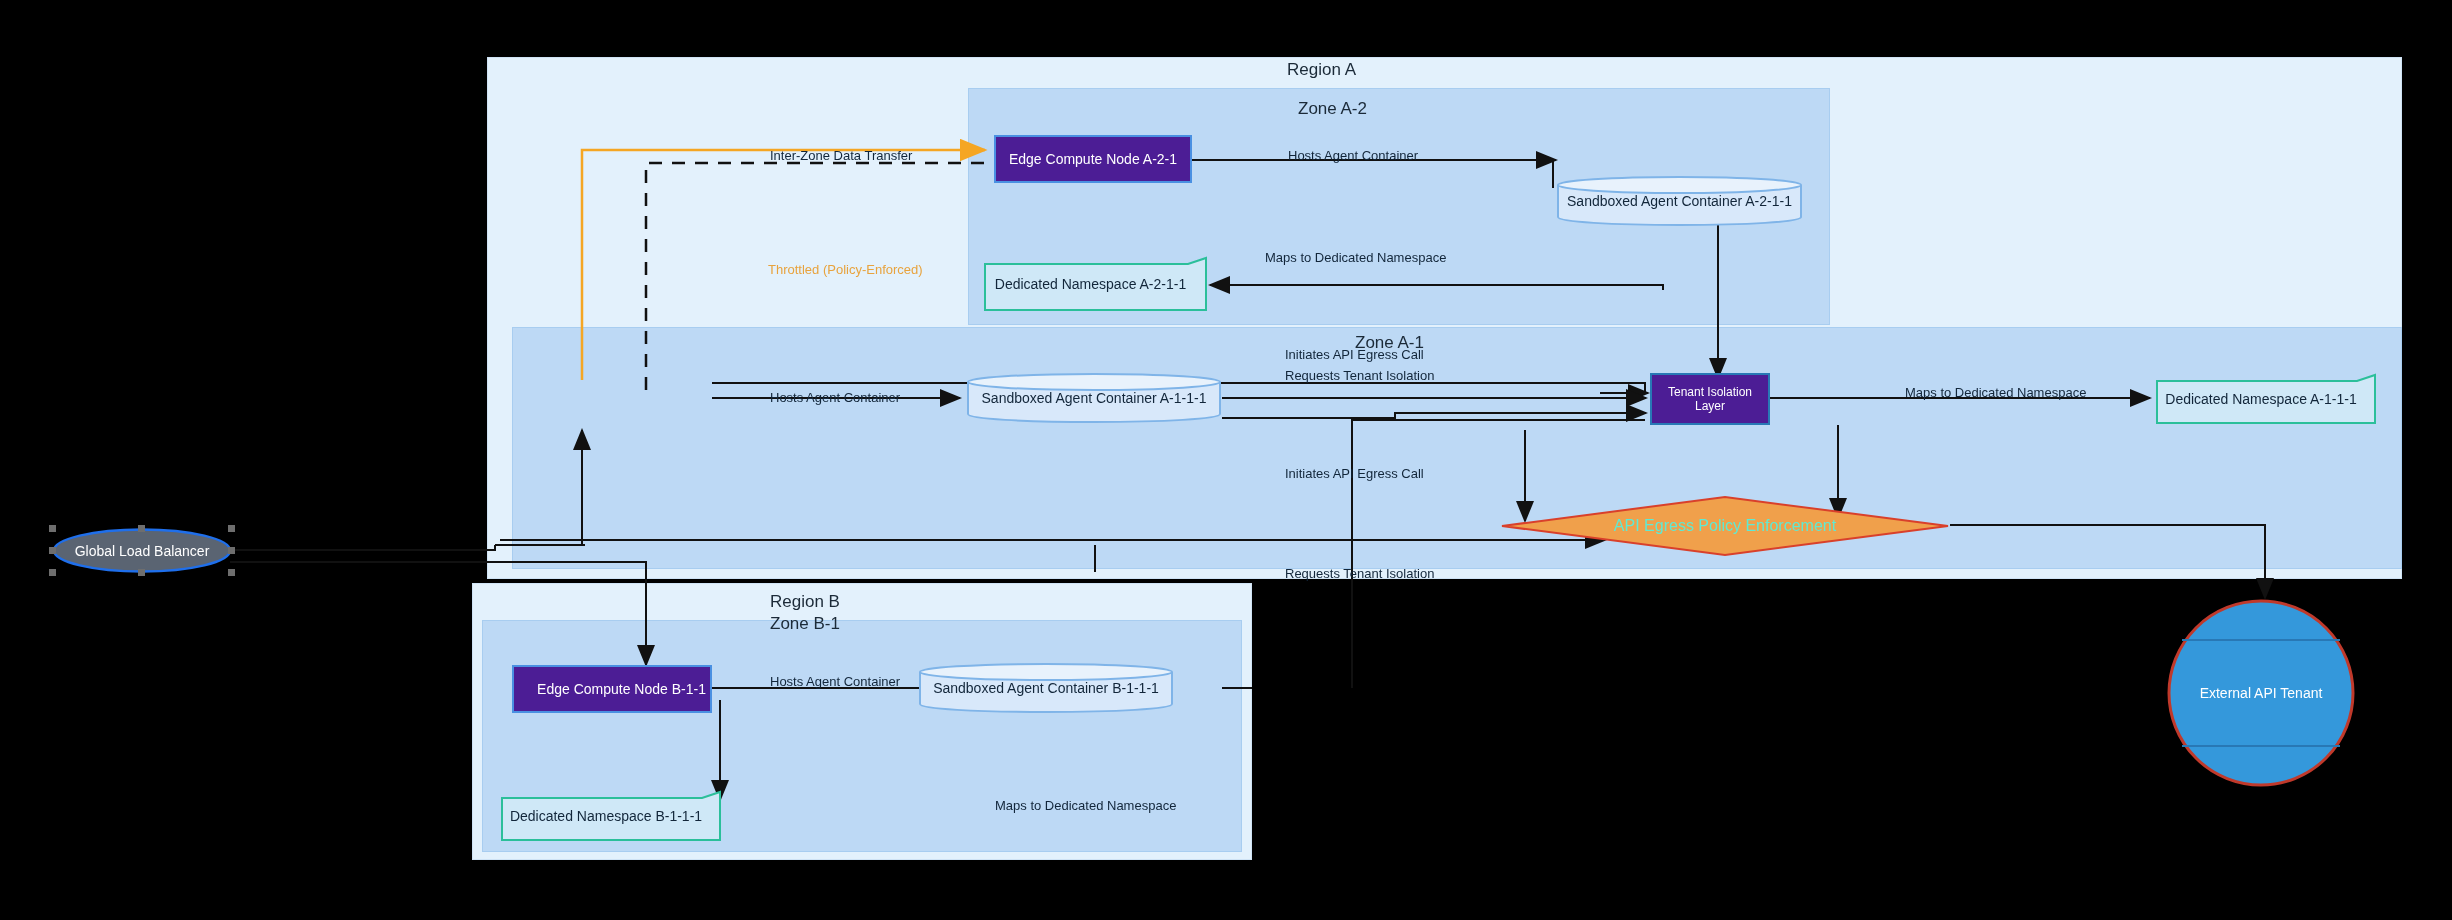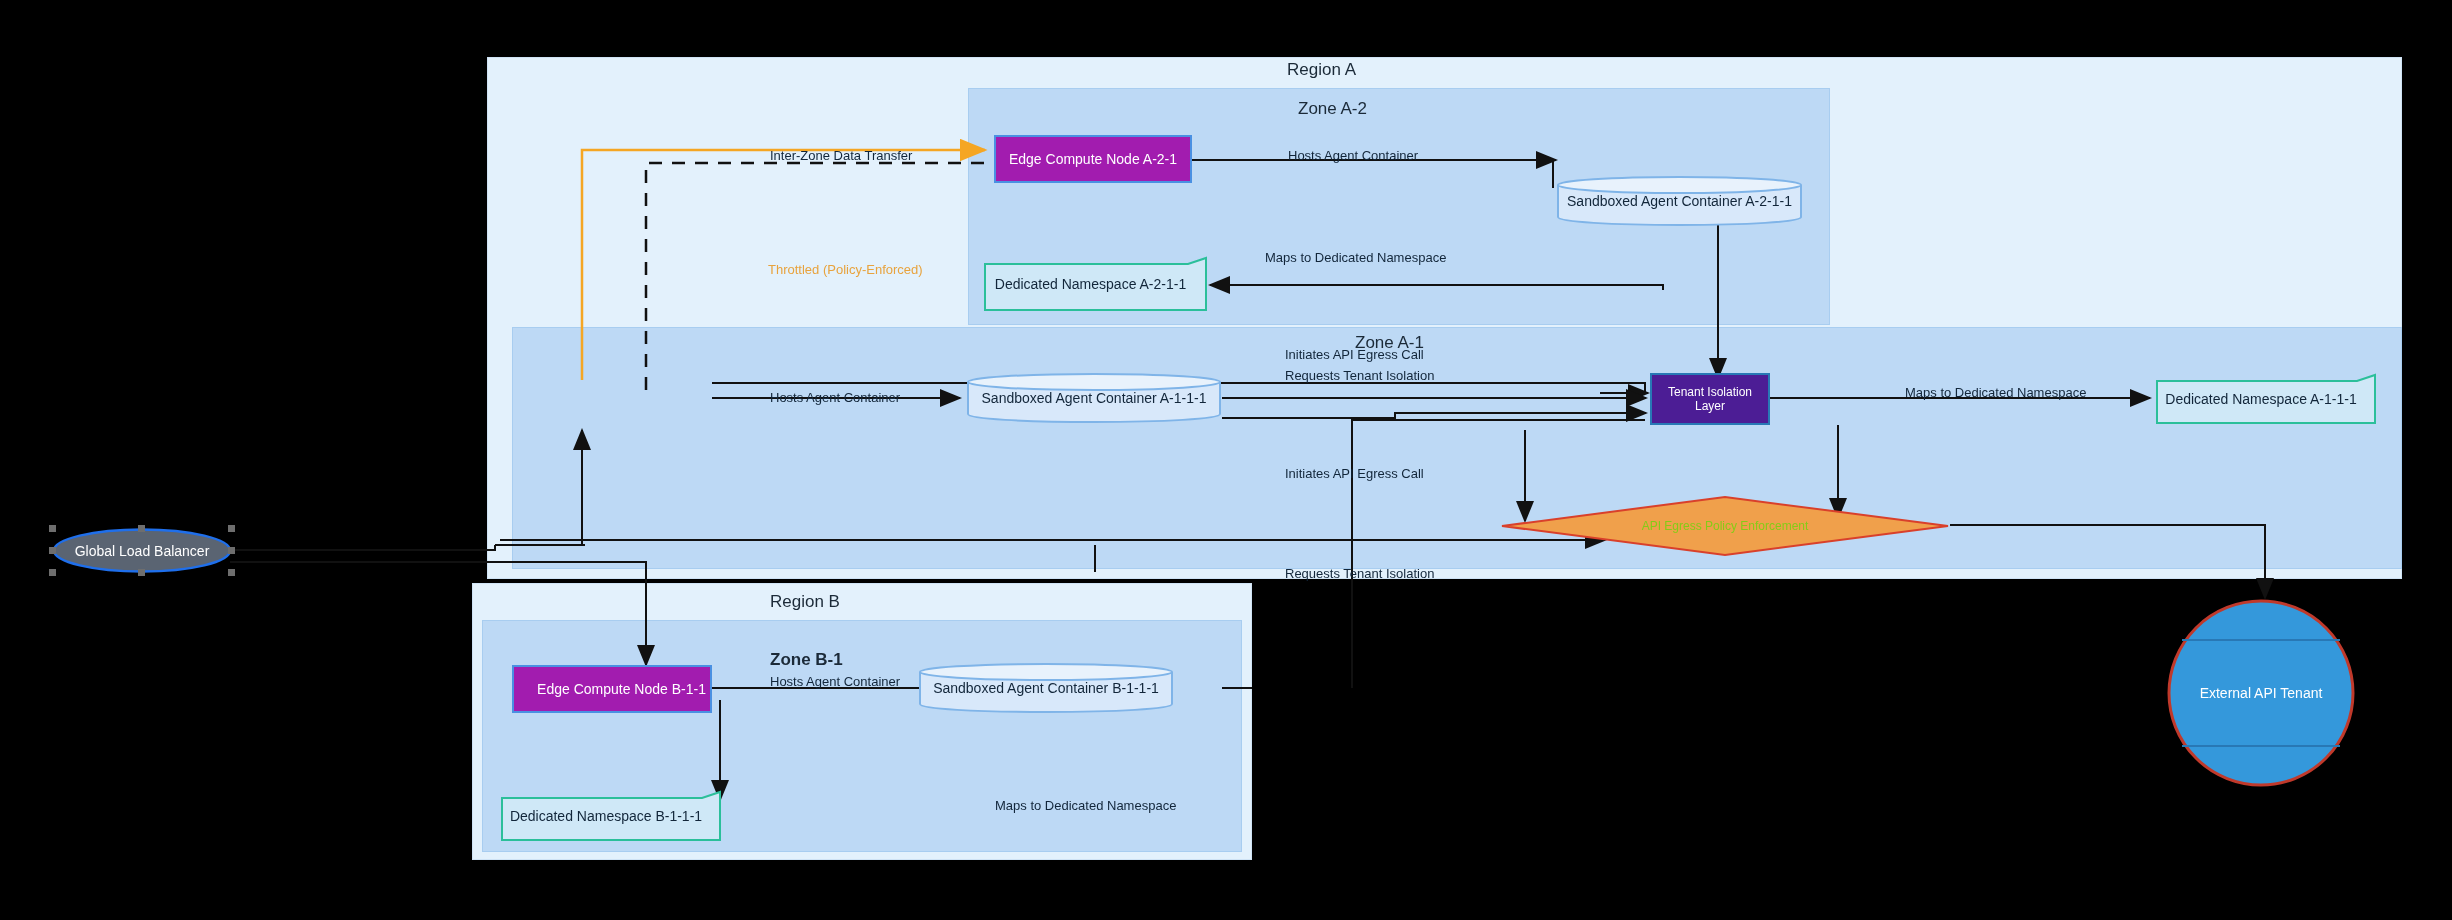--- a/index.html
+++ b/index.html
@@ -8,39 +8,39 @@
 
   .region{position:absolute;background:#e3f1fc;border:1px solid #cfe3f5;}
   .zone{position:absolute;background:#bdd9f5;border:1px solid #a8cdf0;}
   .grouplabel{position:absolute;text-align:left;color:#1b2a38;font-size:17px;
               font-family:"Liberation Sans",sans-serif;white-space:nowrap;}
 
   .node{position:absolute;display:flex;align-items:center;justify-content:center;
         text-align:center;box-sizing:border-box;}
 
   
-  .edge-node{background:#a21caf;border:2px solid #4a90e2;color:#ffffff;
+  .edge-node{background:#4c1d95;border:2px solid #4a90e2;color:#ffffff;
              font-size:14px;font-family:"Liberation Sans",sans-serif;}
 
   
   .cyl{color:#12263a;font-size:14px;font-family:"Liberation Sans",sans-serif;}
   .cyl .cylsvg{position:absolute;inset:0;}
   .cyl .cyltxt{position:relative;z-index:2;width:100%;text-align:center;}
 
   
   .note{color:#12263a;font-size:14px;font-family:"Liberation Sans",sans-serif;}
   .note .notesvg{position:absolute;inset:0;}
   .note .notetxt{position:relative;z-index:2;width:100%;text-align:center;padding-right:10px;box-sizing:border-box;}
 
   
   .tenant{background:#4c1d95;border:2px solid #2878b5;color:#ffffff;
           font-size:12px;font-family:Liberation Sans, sans-serif;}
 
   
-  .diamond{color:#84cc16;font-size:12px;font-family:"Liberation Sans",sans-serif;justify-content:center;}
+  .diamond{color:#5eead4;font-size:16px;font-family:"Liberation Sans",sans-serif;justify-content:center;}
   .diamond .dsvg{position:absolute;inset:0;}
   .diamond .dtxt{position:relative;z-index:2;width:100%;text-align:center;}
 
   
   .glb{color:#ffffff;font-size:14px;font-family:"Liberation Sans",sans-serif;}
   .glb .gsvg{position:absolute;inset:0;}
   .glb .gtxt{position:relative;z-index:2;width:100%;text-align:center;}
 
   
   .extapi{color:#ffffff;font-size:14px;font-family:"Liberation Sans",sans-serif;}
@@ -66,21 +66,21 @@
   <div class="zone" style="left:512px;top:327px;width:1888px;height:240px;"></div>
 
   <div class="region" style="left:472px;top:583px;width:778px;height:275px;"></div>
 
   <div class="zone" style="left:482px;top:620px;width:758px;height:230px;"></div>
 
   <div class="grouplabel" style="left:1287px;top:60px;width:200px;">Region A</div>
   <div class="grouplabel" style="left:1298px;top:99px;width:180px;">Zone A-2</div>
   <div class="grouplabel" style="left:1355px;top:333px;width:180px;">Zone A-1</div>
   <div class="grouplabel" style="left:770px;top:592px;width:180px;">Region B</div>
-  <div class="grouplabel" style="left:770px;top:650px;width:180px;font-weight:bold;">Zone B-1</div>
+  <div class="grouplabel" style="left:770px;top:614px;width:180px;">Zone B-1</div>
 
   <svg class="wires" viewBox="0 0 2452 920">
     <defs>
       <marker id="ah" markerWidth="11" markerHeight="9" refX="10" refY="4.5" orient="auto">
         <path d="M0,0 L11,4.5 L0,9 z" fill="#111"></path>
       </marker>
       <marker id="ah-o" markerWidth="11" markerHeight="9" refX="10" refY="4.5" orient="auto">
         <path d="M0,0 L11,4.5 L0,9 z" fill="#f5a623"></path>
       </marker>
     </defs>

